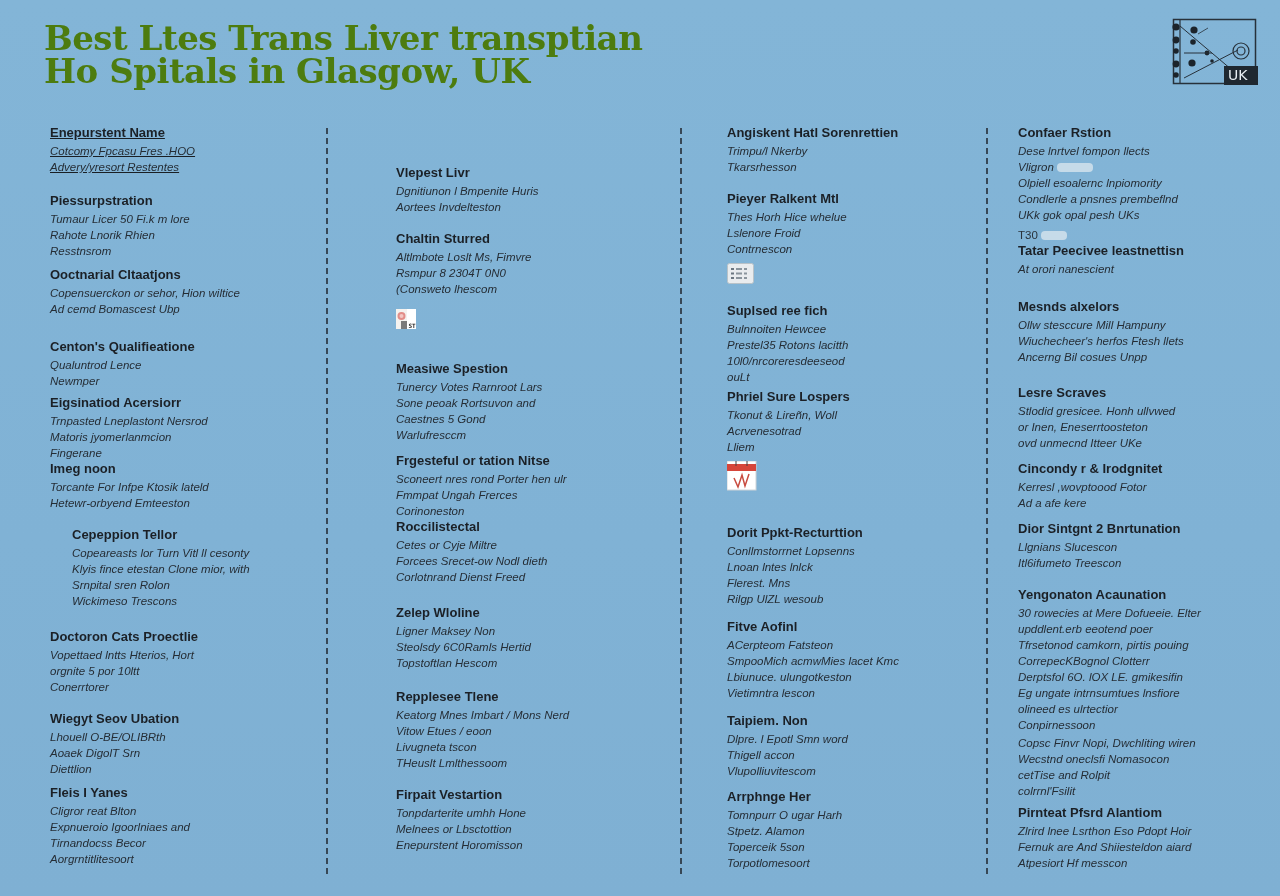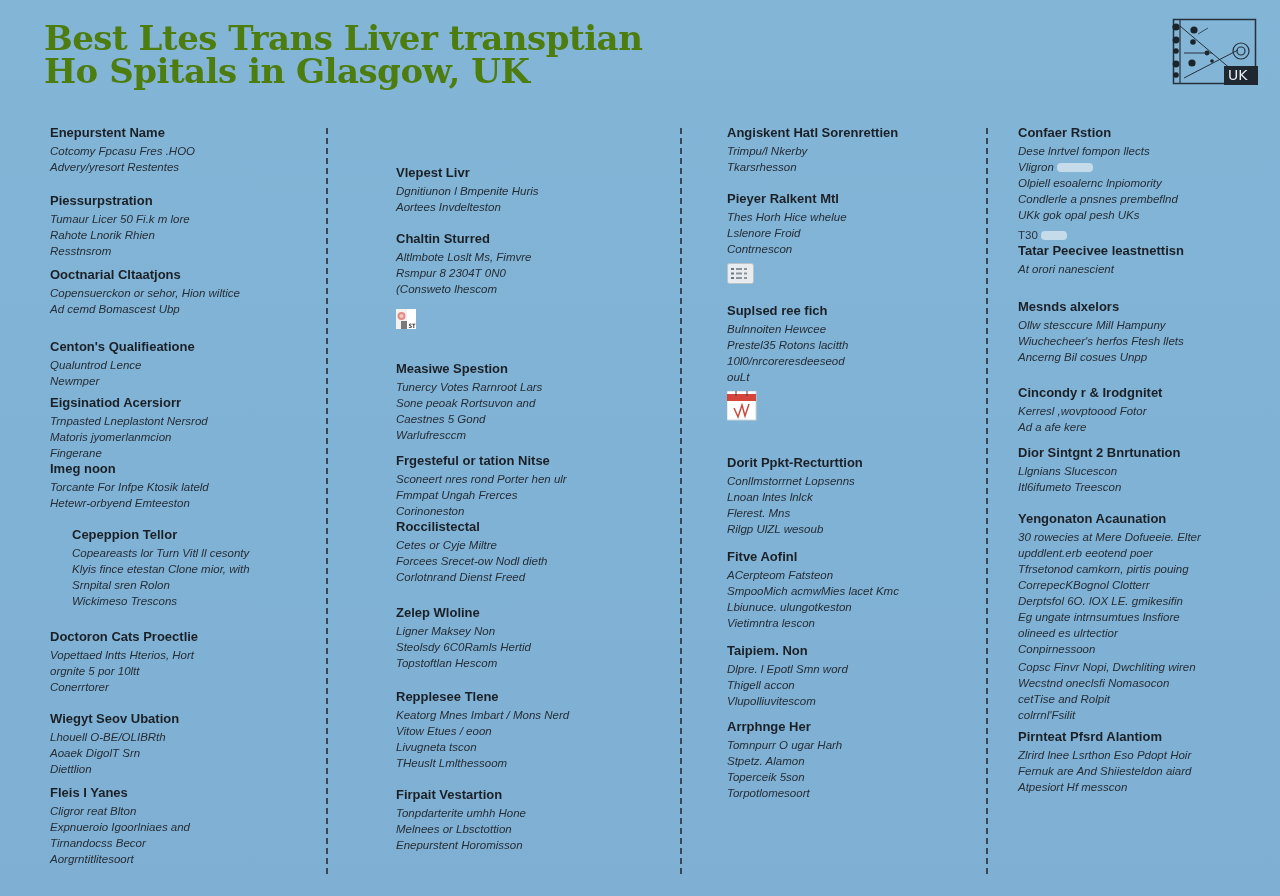--- a/index.html
+++ b/index.html
@@ -127,21 +127,21 @@
     <rect x="52" y="48" width="34" height="19" fill="#1f2830"></rect>
   </svg>
   <span style="position:absolute; left:56px; top:49px; color:#e8eef2; font-family:'DejaVu Sans', sans-serif; font-size:14px; line-height:17px;">UK</span>
 </div>
 
 <div class="divider" style="left:326px; height:746px;"></div>
 <div class="divider" style="left:680px; height:746px;"></div>
 <div class="divider" style="left:986px; height:746px;"></div>
 
 <div class="col" style="left:50px; top:125px;">
-  <div class="section" style="height:68px;">
+  <div class="section" style="height:68px;text-decoration:underline;">
     <div class="sec-head">Enepurstent Name</div>
     <div class="sec-line">Cotcomy Fpcasu Fres .HOO</div>
     <div class="sec-line">Advery/yresort Restentes</div>
   </div>
   <div class="section" style="height:74px;">
     <div class="sec-head">Piessurpstration</div>
     <div class="sec-line">Tumaur Licer 50 Fi.k m lore</div>
     <div class="sec-line">Rahote Lnorik Rhien</div>
     <div class="sec-line">Resstnsrom</div>
   </div>
@@ -282,20 +282,26 @@
       <rect x="17" y="14" width="3" height="2" fill="#8a949c"></rect>
     </svg>
   </div>
   <div class="section" style="height:86px;">
     <div class="sec-head">Suplsed ree fich</div>
     <div class="sec-line">Bulnnoiten Hewcee</div>
     <div class="sec-line">Prestel35 Rotons lacitth</div>
     <div class="sec-line">10l0/nrcoreresdeeseod</div>
     <div class="sec-line">ouLt</div>
   </div>
+  <div class="section" style="height:70px;">
+    <div class="sec-head">Phriel Sure Lospers</div>
+    <div class="sec-line">Tkonut &amp; Lireñn, Woll</div>
+    <div class="sec-line">Acrvenesotrad</div>
+    <div class="sec-line">Lliem</div>
+  </div>
   <div class="section" style="height:66px;">
     <svg width="30" height="30" viewBox="0 0 30 30" style="margin-top:2px;">
       <rect x="0" y="0" width="29" height="29" fill="#ffffff" stroke="#cfd4d8"></rect>
       <rect x="0" y="3" width="29" height="7" fill="#d6453a"></rect>
       <line x1="9" y1="0" x2="9" y2="5" stroke="#444" stroke-width="1"></line>
       <line x1="20" y1="0" x2="20" y2="5" stroke="#444" stroke-width="1"></line>
       <path d="M7 17 L11 26 L15 14 L18 25 L22 13" fill="none" stroke="#c84b3f" stroke-width="1.5"></path>
     </svg>
   </div>
   <div class="section" style="height:94px;">
@@ -341,20 +347,26 @@
   </div>
   <div class="section" style="height:56px;">
     <div class="sec-head">Tatar Peecivee leastnettisn</div>
     <div class="sec-line">At orori nanescient</div>
   </div>
   <div class="section" style="height:86px;">
     <div class="sec-head">Mesnds alxelors</div>
     <div class="sec-line">Ollw stesccure Mill Hampuny</div>
     <div class="sec-line">Wiuchecheer's herfos Ftesh llets</div>
     <div class="sec-line">Ancerng Bil cosues Unpp</div>
+  </div>
+  <div class="section" style="height:76px;">
+    <div class="sec-head">Lesre Scraves</div>
+    <div class="sec-line">Stlodid gresicee. Honh ullvwed</div>
+    <div class="sec-line">or Inen, Eneserrtoosteton</div>
+    <div class="sec-line">ovd unmecnd Itteer UKe</div>
   </div>
   <div class="section" style="height:60px;">
     <div class="sec-head">Cincondy r &amp; Irodgnitet</div>
     <div class="sec-line">Kerresl ,wovptoood Fotor</div>
     <div class="sec-line">Ad a afe kere</div>
   </div>
   <div class="section" style="height:66px;">
     <div class="sec-head">Dior Sintgnt 2 Bnrtunation</div>
     <div class="sec-line">Llgnians Slucescon</div>
     <div class="sec-line">Itl6ifumeto Treescon</div>

